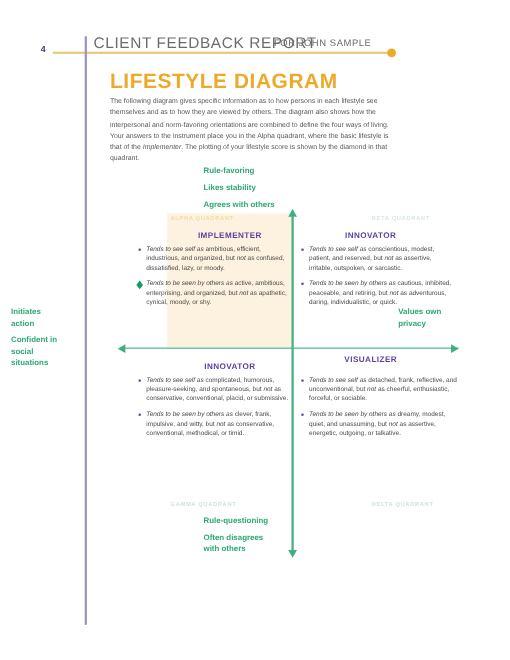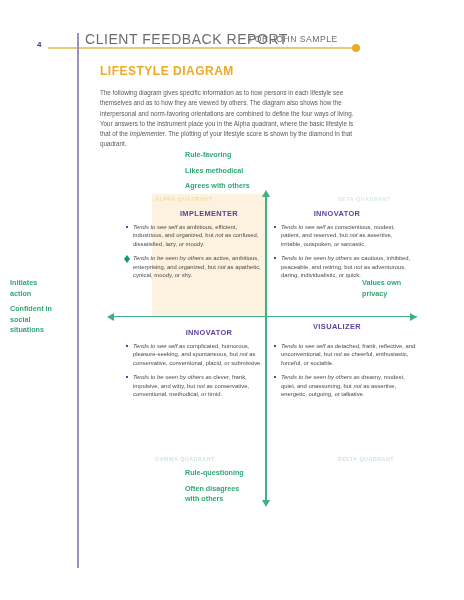--- a/index.html
+++ b/index.html
@@ -32,21 +32,21 @@
   .hdr-title{
     position:absolute;left:85px;top:31px;
     font-size:14px;letter-spacing:.55px;color:#6b6b6b;
   }
   .hdr-sub{
     position:absolute;left:227px;top:34px;
     font-size:8.6px;letter-spacing:.5px;color:#6b6b6b;margin-left:22px;
   }
   .sec-title{
     position:absolute;left:100px;top:64px;
-    font-size:12px;letter-spacing:.5px;color:#edaa2a;font-weight:bold;
+    font-size:19px;letter-spacing:.5px;color:#edaa2a;font-weight:bold;
   }
   .intro{
     position:absolute;left:100px;top:88px;width:255px;
     font-size:6.3px;line-height:10.3px;color:#595959;text-align:left;
   }
   .intro i{font-style:italic;}
 
   
   .diagram{position:absolute;left:0;top:150px;width:464px;height:400px;}
 
@@ -147,21 +147,21 @@
 
     <div class="axis-v"></div>
     <div class="axis-h"></div>
     <div class="arw arw-up"></div>
     <div class="arw arw-down"></div>
     <div class="arw arw-left"></div>
     <div class="arw arw-right"></div>
 
     <div class="pole pole-top">
         <div>Rule-favoring</div>
-        <div>Likes methodical</div>
+        <div>Likes stability</div>
         <div>Agrees with others</div>
       </div>
     <div class="pole pole-bottom">
         <div>Rule-questioning</div>
         <div>Often disagrees<br>with others</div>
       </div>
     <div class="pole pole-left">
         <div>Initiates<br>action</div>
         <div>Confident in<br>social<br>situations</div>
       </div>

